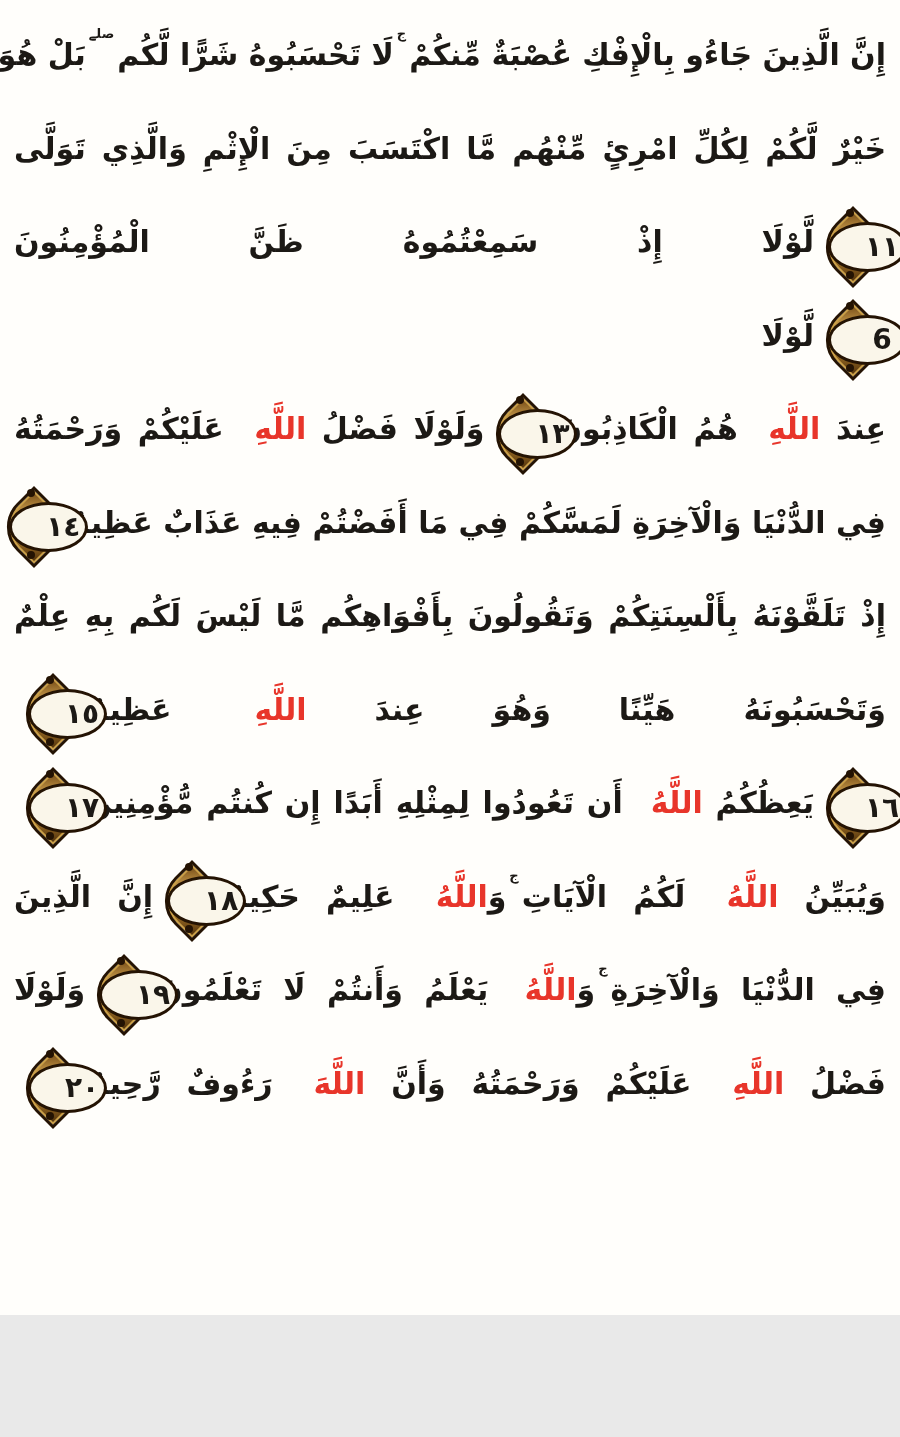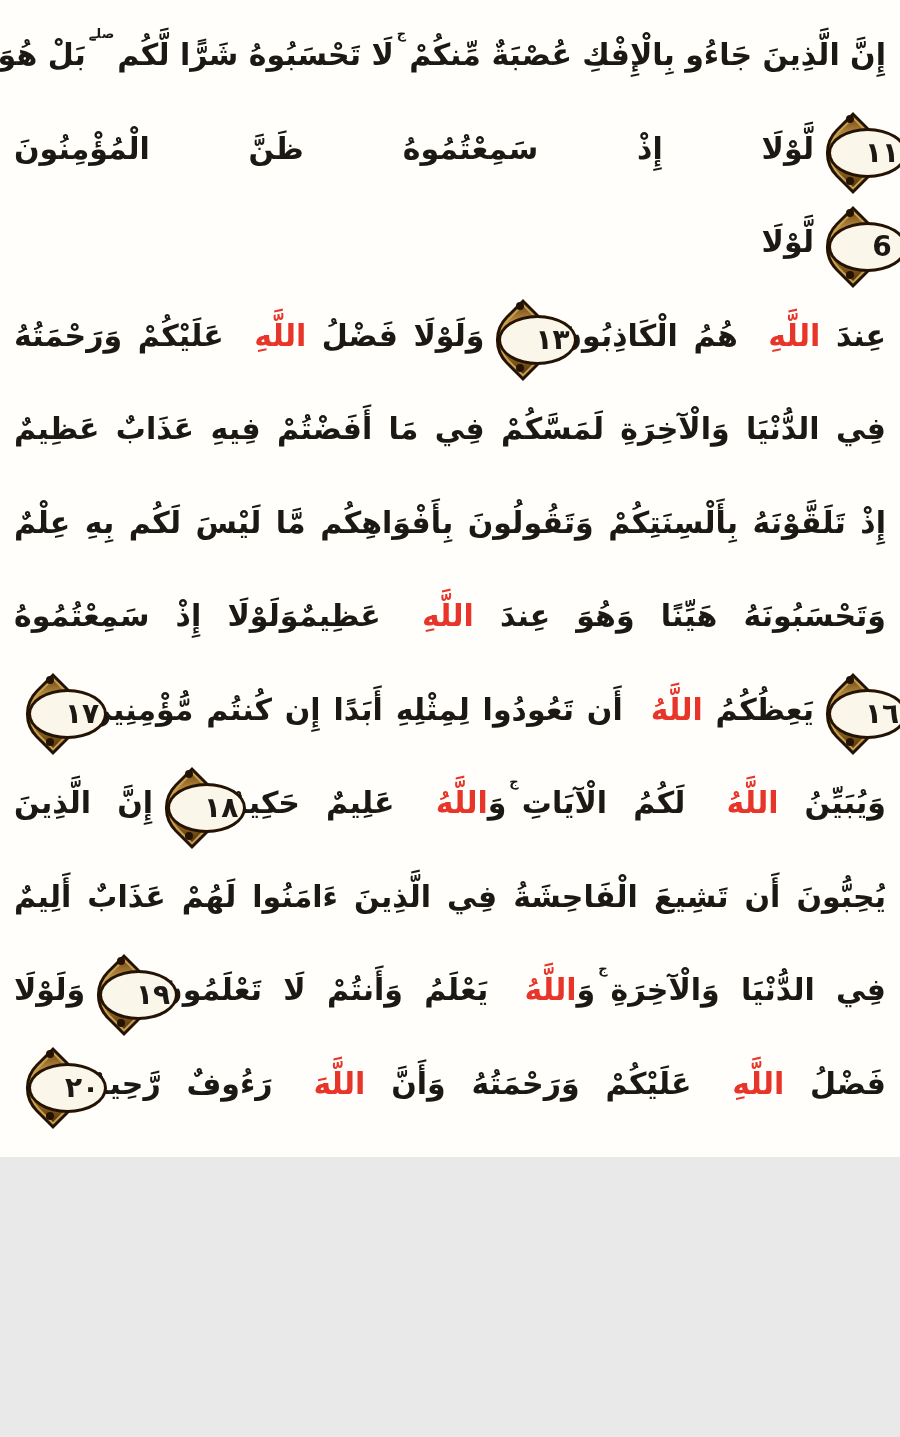--- a/index.html
+++ b/index.html
@@ -1,18 +1,18 @@
 <!DOCTYPE html>
 <html lang="ar" style="--paper: #fffefb; --ink: #1c1915; --red: #e8352a; --marker-gold: #caa04a; --marker-dark: #241303; --marker-field: #faf6ea;"><head>
 <meta charset="utf-8">
 <style>
   html,body{margin:0;padding:0;}
   body{width:900px;height:1437px;background:#e9e9e9;font-family:"DejaVu Sans",sans-serif;}
   .page{
-    position:relative;width:900px;height:1157px;overflow:hidden;
+    position:relative;width:900px;height:1315px;overflow:hidden;
     background:var(--paper,#fffefb);
   }
   .lines{position:absolute;top:8px;left:14px;right:14px;}
   .line{
     direction:rtl;
     height:93.5px;line-height:93.5px;
     white-space:nowrap;
     text-align:justify;
     -moz-text-align-last:justify;
     text-align-last:justify;
@@ -64,25 +64,25 @@
   }
   .marker-dot.top{top:8px;}
   .marker-dot.bottom{bottom:8px;}
 </style>
 </head>
 <body>
 
 <div class="page">
   <div class="lines">
       <div class="line"><span class="text">إِنَّ الَّذِينَ جَاءُو بِالْإِفْكِ عُصْبَةٌ مِّنكُمْ</span><span class="waqf">ج</span><span class="text">لَا تَحْسَبُوهُ شَرًّا لَّكُم</span><span class="waqf">صلے</span><span class="text">بَلْ هُوَ</span></div>
+      <div class="line"><span class="text">خَيْرٌ لَّكُمْ لِكُلِّ امْرِئٍ مِّنْهُم مَّا اكْتَسَبَ مِنَ الْإِثْمِ وَالَّذِي تَوَلَّى</span></div>
       <div class="line"><span class="marker"><span class="marker-shape"></span><span class="marker-dot top"></span><span class="marker-dot bottom"></span><span class="marker-circle">١١</span></span><span class="text">لَّوْلَا إِذْ سَمِعْتُمُوهُ ظَنَّ الْمُؤْمِنُونَ</span></div>
       <div class="line"><span class="marker"><span class="marker-shape"></span><span class="marker-dot top"></span><span class="marker-dot bottom"></span><span class="marker-circle">6</span></span><span class="text">لَّوْلَا</span></div>
       <div class="line"><span class="text">عِندَ </span><span class="allah">اللَّهِ</span><span class="text"> هُمُ الْكَاذِبُونَ</span><span class="marker"><span class="marker-shape"></span><span class="marker-dot top"></span><span class="marker-dot bottom"></span><span class="marker-circle">١٣</span></span><span class="text">وَلَوْلَا فَضْلُ </span><span class="allah">اللَّهِ</span><span class="text"> عَلَيْكُمْ وَرَحْمَتُهُ</span></div>
-      <div class="line"><span class="text">فِي الدُّنْيَا وَالْآخِرَةِ لَمَسَّكُمْ فِي مَا أَفَضْتُمْ فِيهِ عَذَابٌ عَظِيمٌ</span></div>
+      <div class="line"><span class="text">فِي الدُّنْيَا وَالْآخِرَةِ لَمَسَّكُمْ فِي مَا أَفَضْتُمْ فِيهِ عَذَابٌ عَظِيمٌ</span><span class="marker"><span class="marker-shape"></span><span class="marker-dot top"></span><span class="marker-dot bottom"></span><span class="marker-circle">١٤</span></span></div>
       <div class="line"><span class="text">إِذْ تَلَقَّوْنَهُ بِأَلْسِنَتِكُمْ وَتَقُولُونَ بِأَفْوَاهِكُم مَّا لَيْسَ لَكُم بِهِ عِلْمٌ</span></div>
-      <div class="line"><span class="text">وَتَحْسَبُونَهُ هَيِّنًا وَهُوَ عِندَ </span><span class="allah">اللَّهِ</span><span class="text"> عَظِيمٌ</span><span class="text">وَلَوْلَا إِذْ سَمِعْتُمُوهُ</span></div>
+      <div class="line"><span class="text">وَتَحْسَبُونَهُ هَيِّنًا وَهُوَ عِندَ </span><span class="allah">اللَّهِ</span><span class="text"> عَظِيمٌ</span><span class="marker"><span class="marker-shape"></span><span class="marker-dot top"></span><span class="marker-dot bottom"></span><span class="marker-circle">١٥</span></span></div>
       <div class="line"><span class="marker"><span class="marker-shape"></span><span class="marker-dot top"></span><span class="marker-dot bottom"></span><span class="marker-circle">١٦</span></span><span class="text">يَعِظُكُمُ </span><span class="allah">اللَّهُ</span><span class="text"> أَن تَعُودُوا لِمِثْلِهِ أَبَدًا إِن كُنتُم مُّؤْمِنِينَ</span><span class="marker"><span class="marker-shape"></span><span class="marker-dot top"></span><span class="marker-dot bottom"></span><span class="marker-circle">١٧</span></span></div>
       <div class="line"><span class="text">وَيُبَيِّنُ </span><span class="allah">اللَّهُ</span><span class="text"> لَكُمُ الْآيَاتِ</span><span class="waqf">ج</span><span class="text">وَ</span><span class="allah">اللَّهُ</span><span class="text"> عَلِيمٌ حَكِيمٌ</span><span class="marker"><span class="marker-shape"></span><span class="marker-dot top"></span><span class="marker-dot bottom"></span><span class="marker-circle">١٨</span></span><span class="text">إِنَّ الَّذِينَ</span></div>
-      <div class="line"><span class="text">يُحِبُّونَ أَن تَشِيعَ الْفَاحِشَةُ فِي الَّذِينَ ءَامَنُوا لَهُمْ عَذَابٌ أَلِيمٌ</span></div>
       <div class="line"><span class="text">فِي الدُّنْيَا وَالْآخِرَةِ</span><span class="waqf">ج</span><span class="text">وَ</span><span class="allah">اللَّهُ</span><span class="text"> يَعْلَمُ وَأَنتُمْ لَا تَعْلَمُونَ</span><span class="marker"><span class="marker-shape"></span><span class="marker-dot top"></span><span class="marker-dot bottom"></span><span class="marker-circle">١٩</span></span><span class="text">وَلَوْلَا</span></div>
       <div class="line"><span class="text">فَضْلُ </span><span class="allah">اللَّهِ</span><span class="text"> عَلَيْكُمْ وَرَحْمَتُهُ وَأَنَّ </span><span class="allah">اللَّهَ</span><span class="text"> رَءُوفٌ رَّحِيمٌ</span><span class="marker"><span class="marker-shape"></span><span class="marker-dot top"></span><span class="marker-dot bottom"></span><span class="marker-circle">٢٠</span></span></div>
     </div>
 </div>
 
 </body></html>

